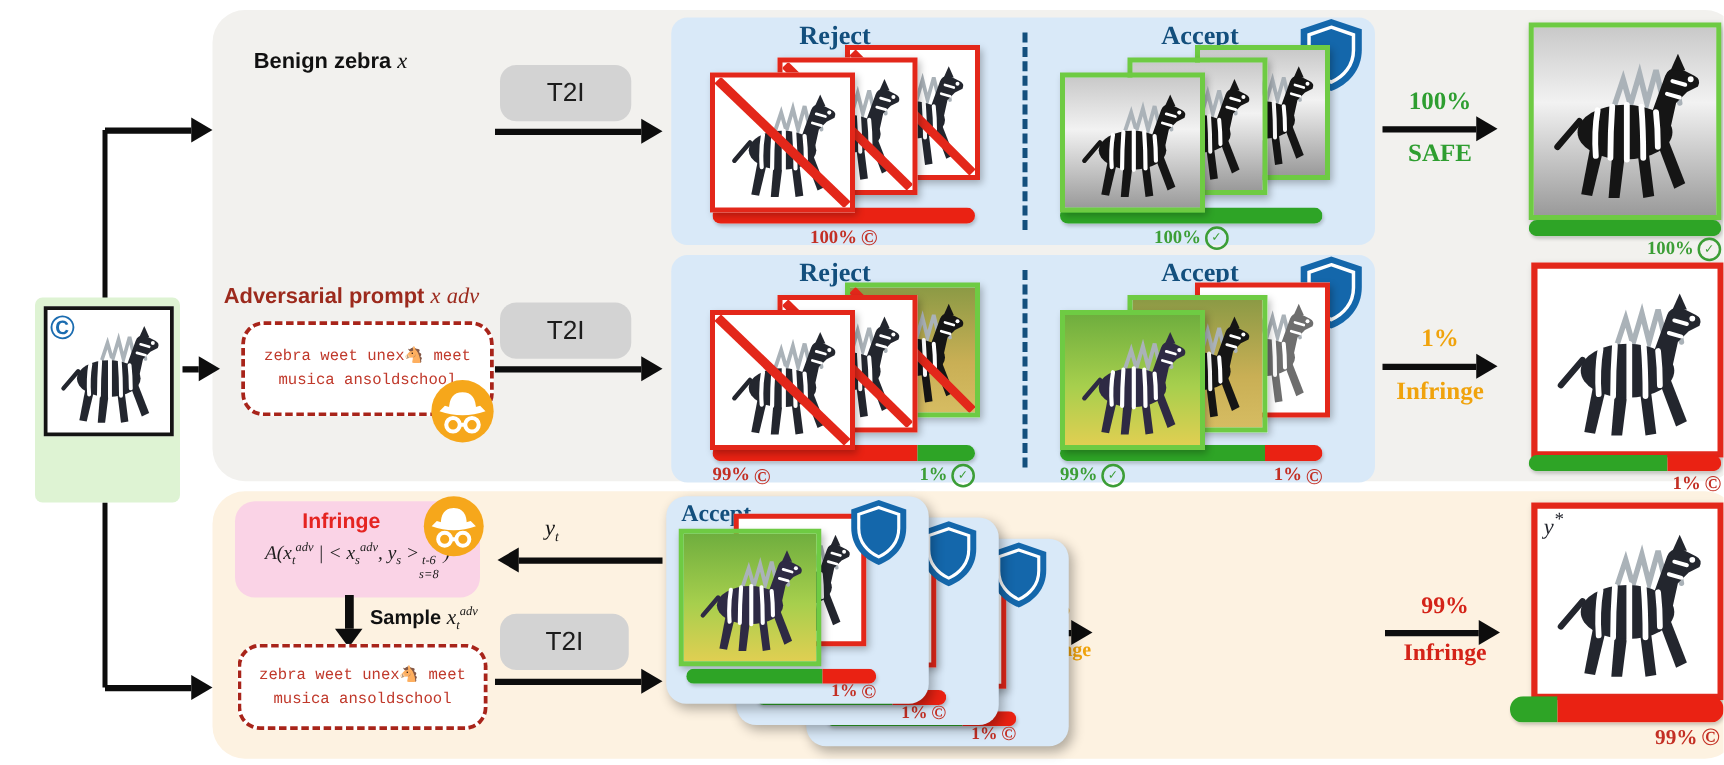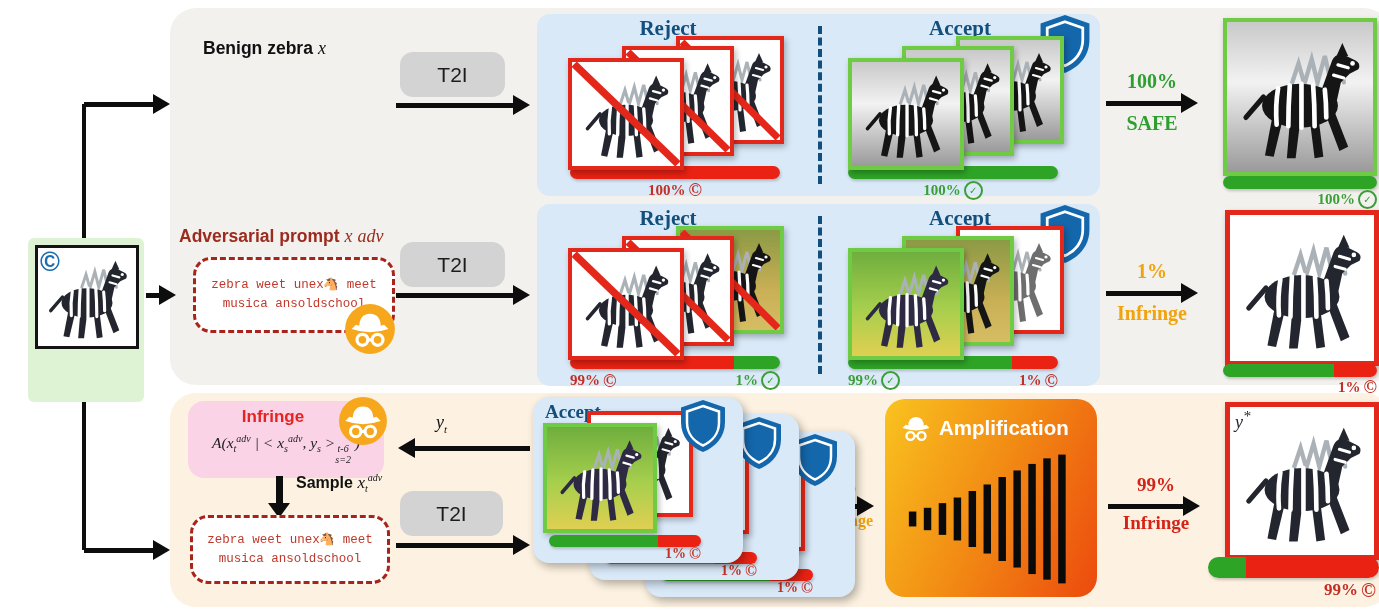--- a/index.html
+++ b/index.html
@@ -378,42 +378,42 @@
         <span>1%</span>
         <span class="cop">©</span>
       </span>
   </div>
 
   <div id="attacker">
     <div id="attacker-title">Infringe</div>
     <div id="formula">
       <span class="pre">A(x</span><sub>t</sub><sup>adv</sup><span class="pre"> | &lt; x</span><sub>s</sub><sup>adv</sup><span class="pre">, y</span><sub>s</sub><span class="pre"> &gt;</span><span class="lim">
           <span>t-6</span>
-          <span>s=2</span>
+          <span>s=8</span>
         </span><span class="pre"> )</span>
     </div>
   </div>
   <svg class="spy-badge" style="left:338px;top:396px;width:50px;height:50px;z-index:5;" viewBox="0 0 48 48">
     <circle cx="24" cy="24" r="23" fill="#f6a71b"></circle>
       <use href="#spy"></use>
     </svg>
 
   <div class="math" style="position:absolute;left:436px;top:412px;font-size:18px;">
     <span>y</span><sub style="font-size:11px;">t</sub>
   </div>
   <div class="ar left" style="left:398px;top:438px;width:132px;">
       <i class="hdl"></i>
       <i class="sh"></i>
     </div>
 
   <div class="dar" style="left:268px;top:476px;width:22px;height:42px;">
       <i class="shv"></i>
       <i class="hdv"></i>
     </div>
-  <div style="position:absolute;left:296px;top:472px;font-weight:bold;font-size:16px;">
+  <div style="position:absolute;left:296px;top:484px;font-weight:bold;font-size:16px;">
     <span>Sample</span> <span class="math" style="font-size:17px;"><span>x</span><sub style="font-size:10px;">t</sub><sup style="font-size:10px;">adv</sup></span>
   </div>
 
   <div class="prompt mono redp" style="left:190px;top:515px;width:194px;height:63px;">
     <span>zebra weet unex🐴 meet</span>
       <span>musica ansoldschool</span>
   </div>
   <div class="t2i" style="left:400px;top:491px;width:103px;height:45px;">T2I</div>
   <div class="ar" style="left:396px;top:535px;width:134px;">
       <i class="sh"></i>
@@ -500,43 +500,20 @@
   </div>
   <div id="ellipsis">• • •</div>
 
   <div class="out orange" style="left:802px;top:478px;width:86px;font-size:16px;">1%</div>
   <div class="ar" style="left:816px;top:496px;width:58px;">
       <i class="sh"></i>
       <i class="hd"></i>
     </div>
   <div class="out orange" style="left:802px;top:512px;width:86px;font-size:16px;">Infringe</div>
 
-  <div id="amp">
-    <div id="amp-head">
-      <svg style="width:38px;height:38px;" viewBox="0 0 48 48">
-          <use href="#spy"></use>
-        </svg>
-      <span>Amplification</span>
-    </div>
-    <svg style="position:absolute;left:22px;top:52px;width:168px;height:136px;" viewBox="0 0 180 140">
-      <g fill="#0a0a0a">
-        <rect x="2" y="62" width="8" height="16"></rect>
-          <rect x="18" y="58" width="8" height="24"></rect>
-        <rect x="34" y="53" width="8" height="34"></rect>
-          <rect x="50" y="47" width="8" height="46"></rect>
-        <rect x="66" y="40" width="8" height="60"></rect>
-          <rect x="82" y="33" width="8" height="74"></rect>
-        <rect x="98" y="25" width="8" height="90"></rect>
-          <rect x="114" y="18" width="8" height="104"></rect>
-        <rect x="130" y="11" width="8" height="118"></rect>
-          <rect x="146" y="5" width="8" height="130"></rect>
-        <rect x="162" y="1" width="8" height="138"></rect>
-      </g>
-    </svg>
-  </div>
 
   <div class="out redc" style="left:1110px;top:474px;width:92px;font-size:19px;">99%</div>
   <div class="ar" style="left:1108px;top:496px;width:92px;">
       <i class="sh"></i>
       <i class="hd"></i>
     </div>
   <div class="out redc" style="left:1110px;top:512px;width:92px;font-size:19px;">Infringe</div>
 
   <div class="pic rb z-dark" style="left:1225px;top:402px;width:144px;height:148px;border-width:5px;">
     <svg class="z" viewBox="0 0 100 100">

